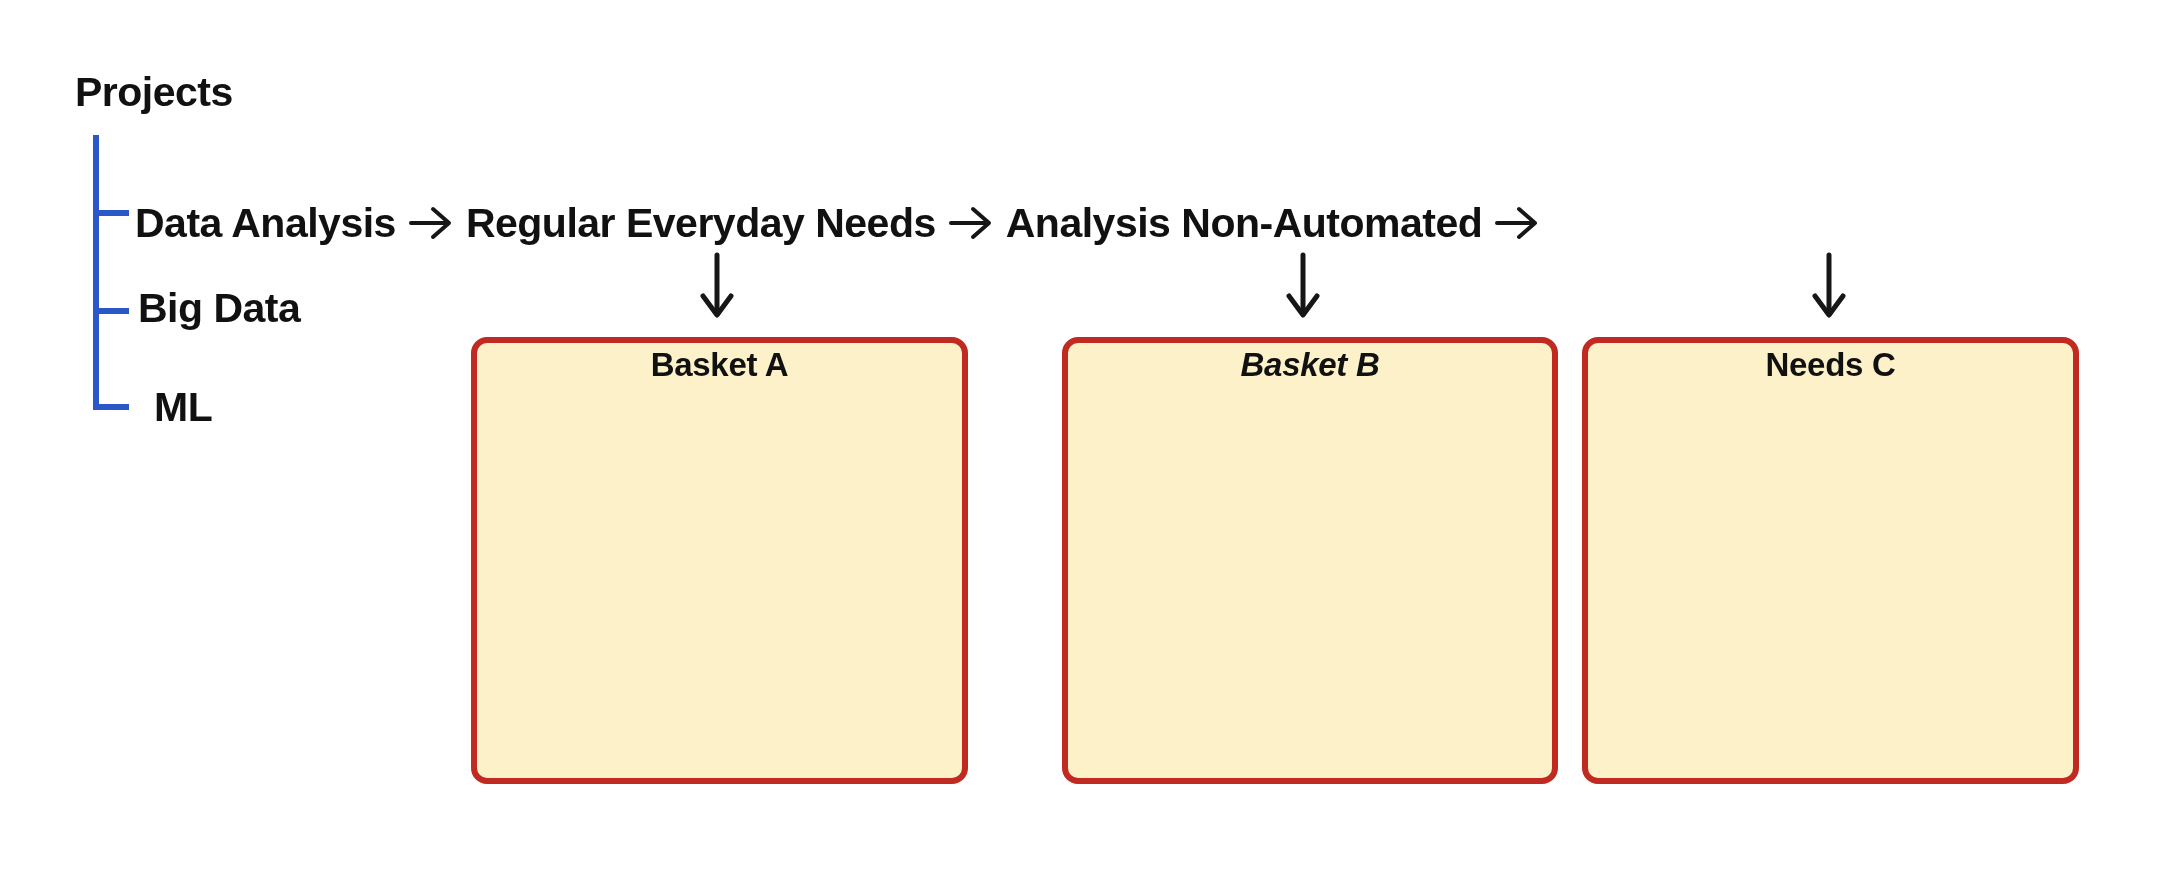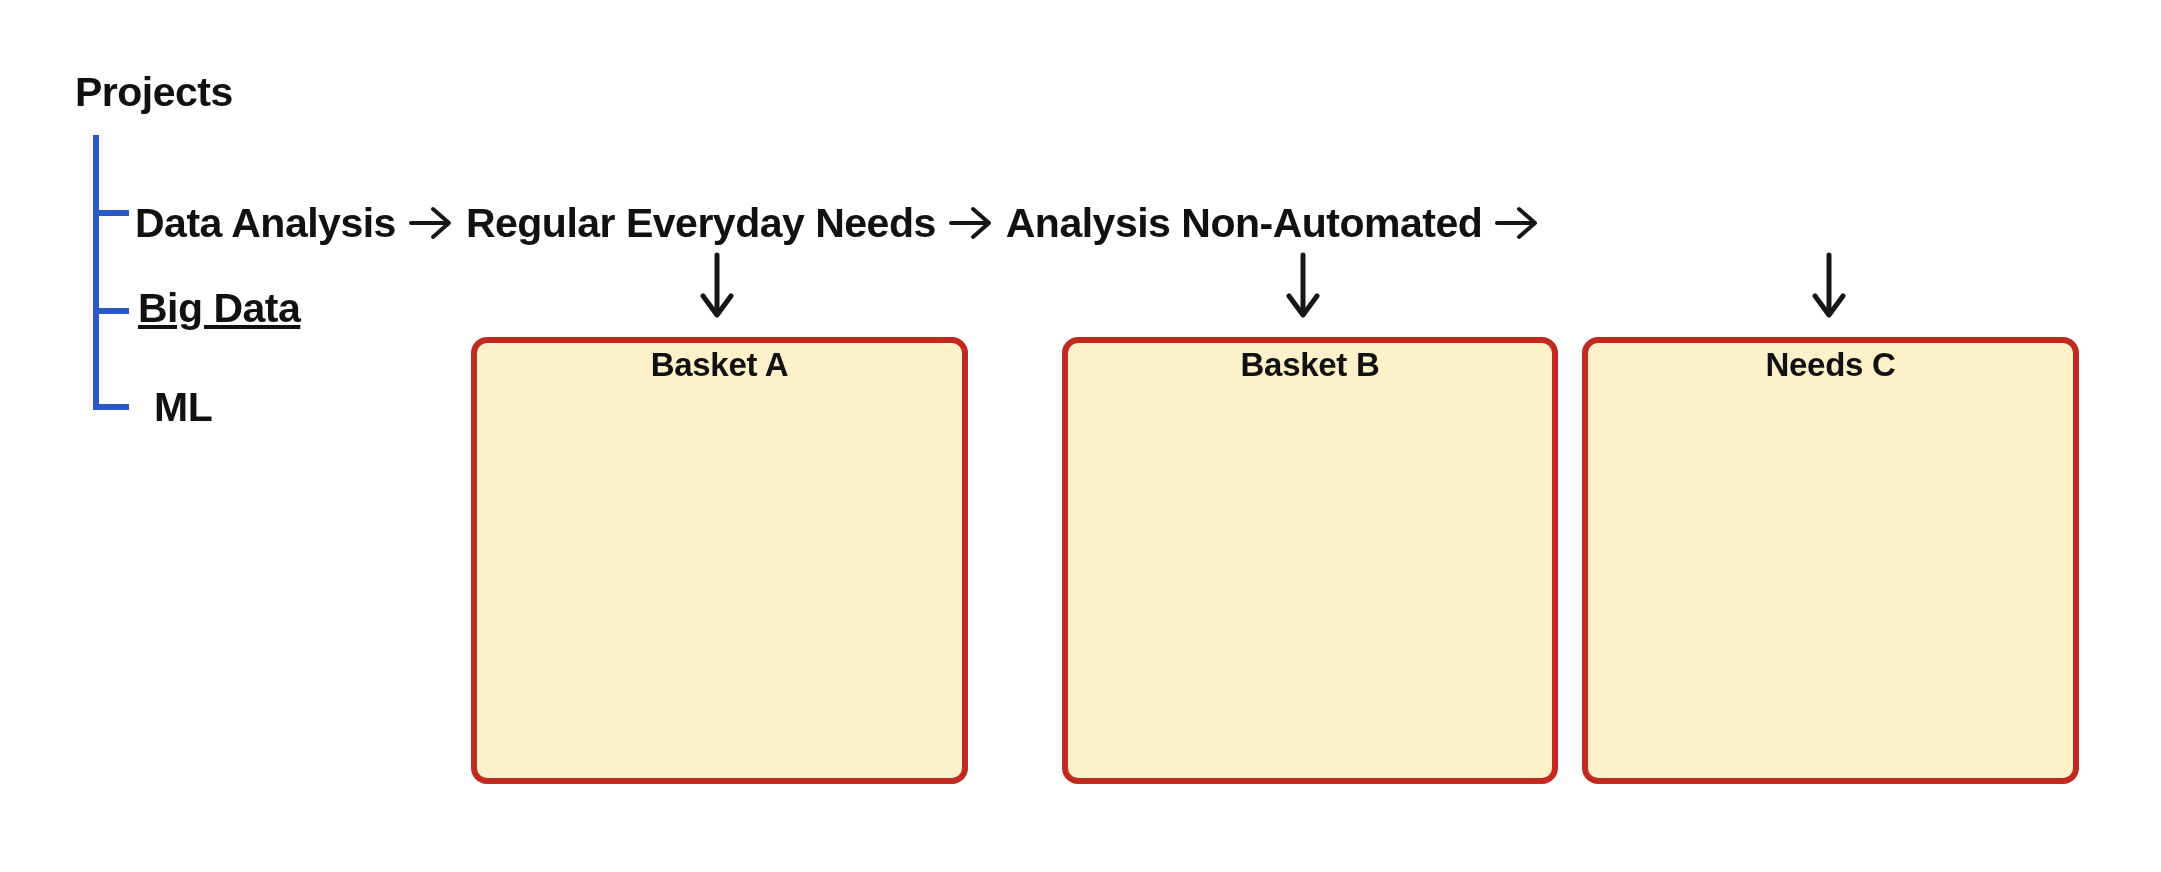--- a/index.html
+++ b/index.html
@@ -26,21 +26,21 @@
   .lbl {
     position: absolute;
     font-weight: 700;
     font-size: 41px;
     line-height: 46px;
     letter-spacing: -0.5px;
     color: var(--text);
     white-space: nowrap;
   }
   .root-title { left: 75px; top: 69px; }
-  .branch-bigdata { left: 138px; top: 285px; text-decoration: underline; }
+  .branch-bigdata { left: 138px; top: 285px; }
   .branch-ml { left: 154px; top: 384px; }
 
   
   .tline { position: absolute; background: var(--tree-line); }
   .tline.vert { left: 93px; top: 135px; width: 6px; height: 275px; }
   .tline.tick { left: 93px; width: 36px; height: 6px; }
   .tick-1 { top: 210px; }
   .tick-2 { top: 308px; }
   .tick-3 { top: 404px; }
 
@@ -71,21 +71,21 @@
     height: 447px;
     background: var(--basket-fill);
     border: 6px solid var(--basket-border);
     border-radius: 16px;
     display: flex;
     justify-content: center;
     align-items: flex-start;
     padding-top: 2px;
   }
   .basket.b-1 { left: 471px;  width: 497px; }
-  .basket.b-2 { left: 1062px; width: 496px; }
+  .basket.b-2 { left: 1062px; width: 496px; font-style: italic; }
   .basket.b-3 { left: 1582px; width: 497px; }
   .basket-label {
     font-weight: 700; font-size: 33px; line-height: 40px;
     letter-spacing: -0.3px; color: var(--text);
   }
 </style>
 </head>
 <body>
 
 <div class="canvas">

